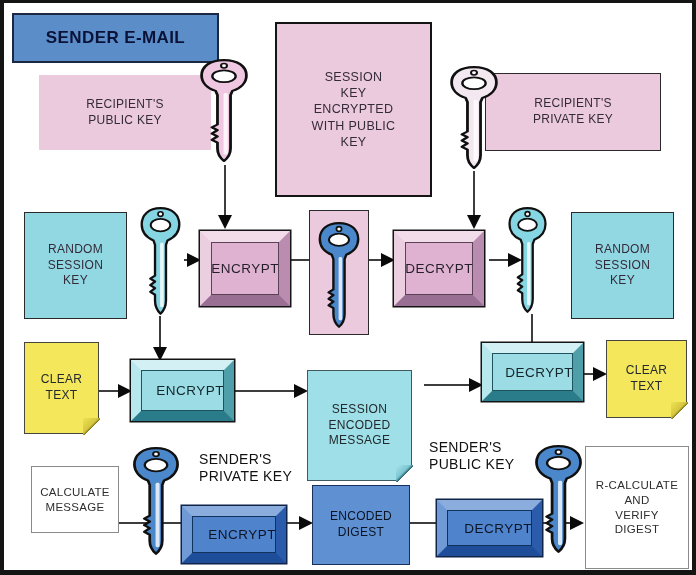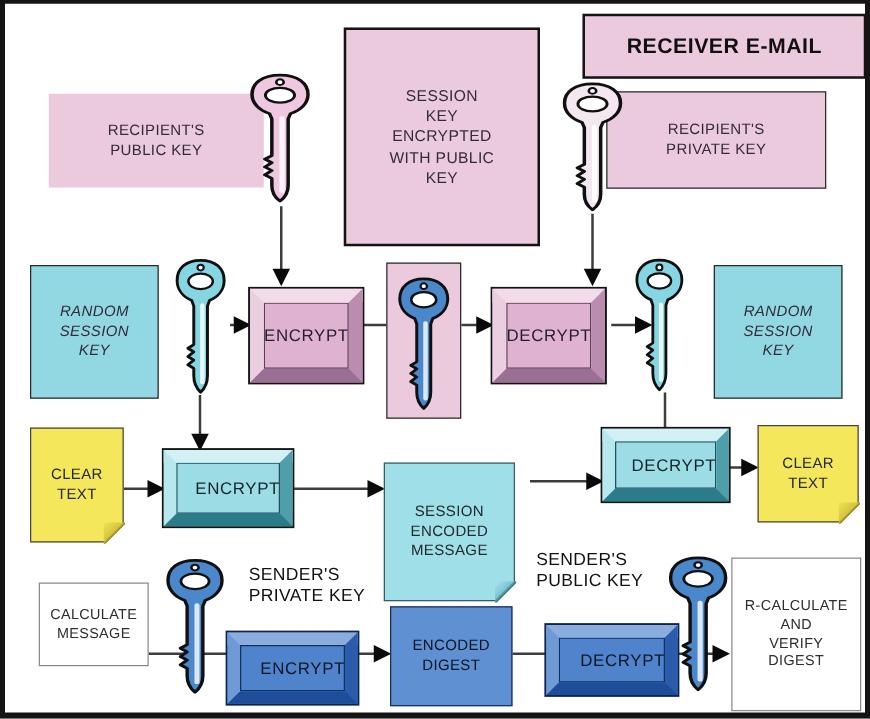--- a/index.html
+++ b/index.html
@@ -8,21 +8,21 @@
     border:3px solid var(--frame,#141414);border-left-width:4px;border-right-width:4px;border-bottom-width:5px;
     background:#fff;overflow:hidden;
     font-family:"Liberation Sans",sans-serif;
   }
   .bx{position:absolute;box-sizing:border-box;display:flex;align-items:center;justify-content:center;z-index:2;}
   .lbl{white-space:pre-line;text-align:center;font-size:12px;line-height:1.3;letter-spacing:.3px;color:#342b3a;}
   .hdr{font-weight:bold;font-size:17px;letter-spacing:.4px;}
   .blue-hdr{background:var(--sender-blue,#5b8ec8);border:2px solid #1c2742;color:#0b1238;}
   .pink-hdr{background:var(--pink,#eccade);border:2px solid #141414;color:#101010;}
   .pinkbg{background:var(--pink,#eccade);}
-  .cyanbg{background:var(--cyan,#92d8e2);font-style:italic;}
+  .cyanbg{background:var(--cyan,#92d8e2);}
   .thin-border{border:1.5px solid #2a2a2a;}
   .thick-border{border:2px solid #141414;}
   .whitebx{background:#fff;border:1.5px solid #8a8a8a;}
   .whitebx .lbl{color:#2e2e2e;}
   .bluebx{background:var(--encoded-digest-blue,#5e90d2);border:1.5px solid #17315c;}
   .bluebx .lbl{color:#0c1322;}
 
   
   .btn3d{position:absolute;box-sizing:border-box;border-style:solid;border-width:10px;
     display:flex;align-items:center;justify-content:flex-end;z-index:2;}
@@ -122,37 +122,37 @@
   <div class="ah-d" style="left:214px;top:212px;"></div>
 
   <div class="vline" style="left:469px;top:168px;height:45px;"></div>
   <div class="ah-d" style="left:463px;top:212px;"></div>
 
   <div class="vline" style="left:155px;top:313px;height:32px;"></div>
   <div class="ah-d" style="left:149px;top:344px;"></div>
 
   <div class="vline" style="left:527px;top:311px;height:31px;"></div>
 
+  <div class="bx hdr blue-hdr" style="left:8px;top:10px;width:207px;height:50px;">
+    <span>SENDER E-MAIL</span>
+  </div>
 
   <div class="bx pinkbg" style="left:35px;top:72px;width:172px;height:75px;">
     <span class="lbl">RECIPIENT'S
 PUBLIC KEY</span>
   </div>
 
   <div class="bx pinkbg thick-border" style="left:271px;top:19px;width:157px;height:175px;">
     <span class="lbl" style="font-size:12.5px;">SESSION
 KEY
 ENCRYPTED
 WITH PUBLIC
 KEY</span>
   </div>
 
-  <div class="bx hdr pink-hdr" style="left:462px;top:8px;width:227px;height:52px;">
-    <span>RECEIVER E-MAIL</span>
-  </div>
 
   <div class="bx pinkbg thin-border" style="left:481px;top:70px;width:176px;height:78px;">
     <span class="lbl">RECIPIENT'S
 PRIVATE KEY</span>
   </div>
 
   <div class="bx cyanbg thin-border" style="left:20px;top:209px;width:103px;height:107px;">
     <span class="lbl">RANDOM
 SESSION
 KEY</span>

